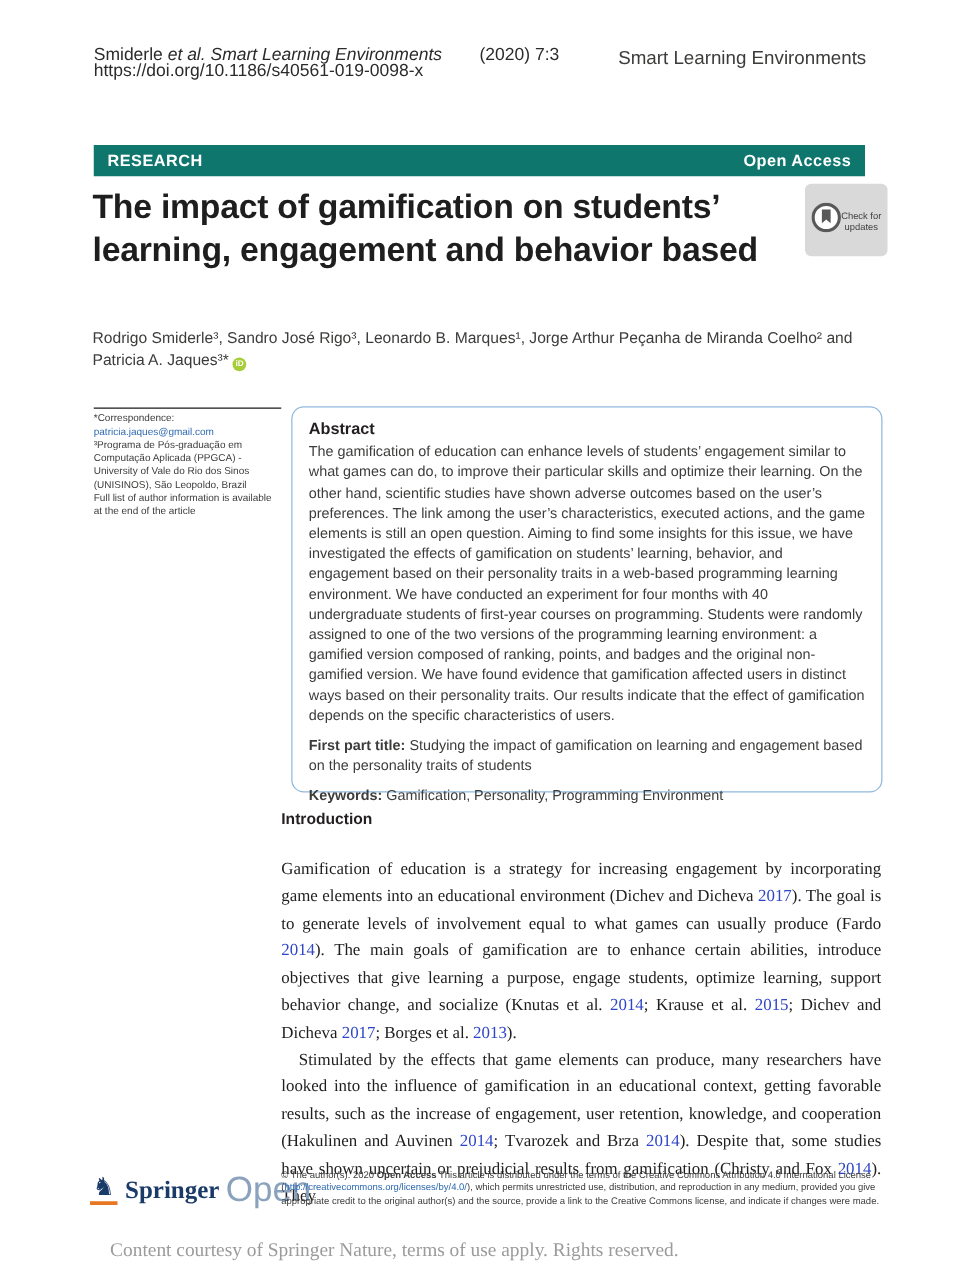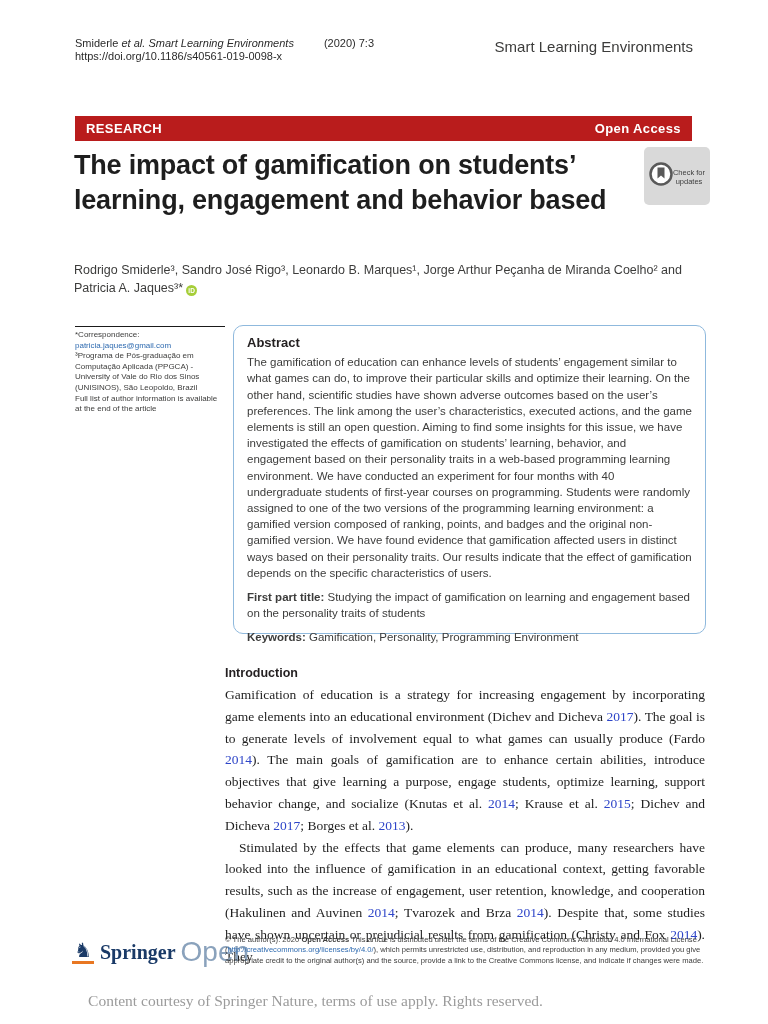--- a/index.html
+++ b/index.html
@@ -1,27 +1,27 @@
 <!DOCTYPE html>
 <html><head>
 <meta charset="utf-8">
 <style>
   html,body{margin:0;padding:0;background:#ffffff;}
   .page{position:relative;width:768px;height:1024px;background:#ffffff;overflow:hidden;
         font-family:"Liberation Sans","DejaVu Sans",sans-serif;color:#231f20;}
 
   
-  .hdr-left{position:absolute;left:75px;top:37px;font-size:11px;line-height:13px;color:#2b2b2b;}
+  .hdr-left{position:absolute;left:75px;top:37px;font-size:14px;line-height:13px;color:#2b2b2b;}
   .i{font-style:italic;}
   .b{font-weight:bold;}
   .hdr-issue{display:inline-block;margin-left:30px;}
   .hdr-journal{position:absolute;top:38px;right:75px;font-size:15px;color:#3c3c3b;}
 
   
-  .banner{position:absolute;left:75px;top:116px;width:617px;height:25px;background:#b91c1c;color:#fff;
+  .banner{position:absolute;left:75px;top:116px;width:617px;height:25px;background:#0f766e;color:#fff;
           display:flex;justify-content:space-between;align-items:center;padding:0 11px;box-sizing:border-box;
           font-weight:bold;font-size:13px;letter-spacing:.4px;}
 
   
   .title{position:absolute;left:74px;top:148px;width:565px;font-size:27px;line-height:34.5px;
          font-weight:bold;color:#1e1e1e;letter-spacing:-0.2px;}
 
   
   .badge{position:absolute;left:644px;top:147px;width:66px;height:58px;background:#d9d9d9;border-radius:5px;
          display:flex;flex-direction:row;align-items:center;justify-content:center;cursor:pointer;}
@@ -38,21 +38,21 @@
   .link{color:#2f6bb0;}
 
   
   .abs-box{position:absolute;left:233px;top:325px;width:473px;height:309px;border:1.5px solid #8fb9dd;
            border-radius:10px;box-sizing:border-box;padding:9px 13px 12px 13px;font-size:11.5px;line-height:16.2px;color:#3c3c3b;}
   .abs-h{font-size:13px;font-weight:bold;color:#231f20;margin-bottom:3px;}
   .abs-p{margin:0;}
   .abs-row{margin-top:8px;}
 
   
-  .intro-h{position:absolute;left:225px;top:666px;font-size:12.5px;font-weight:bold;color:#231f20;}
+  .intro-h{position:absolute;left:225px;top:648px;font-size:12.5px;font-weight:bold;color:#231f20;}
   .intro{position:absolute;left:225px;top:684px;width:480px;font-family:"Liberation Serif","DejaVu Serif",serif;
          font-size:13.5px;line-height:21.8px;text-align:justify;color:#1e1e1e;}
   .intro p{margin:0;}
   .indent{text-indent:14px;}
   .cite{color:#2e45c8;}
 
   
   .logo{position:absolute;left:72px;top:936px;display:flex;align-items:center;}
   .logo-icon{display:flex;flex-direction:column;align-items:center;margin-right:6px;}
   .logo-glyph{font-size:20px;line-height:20px;color:#1a3a67;}

